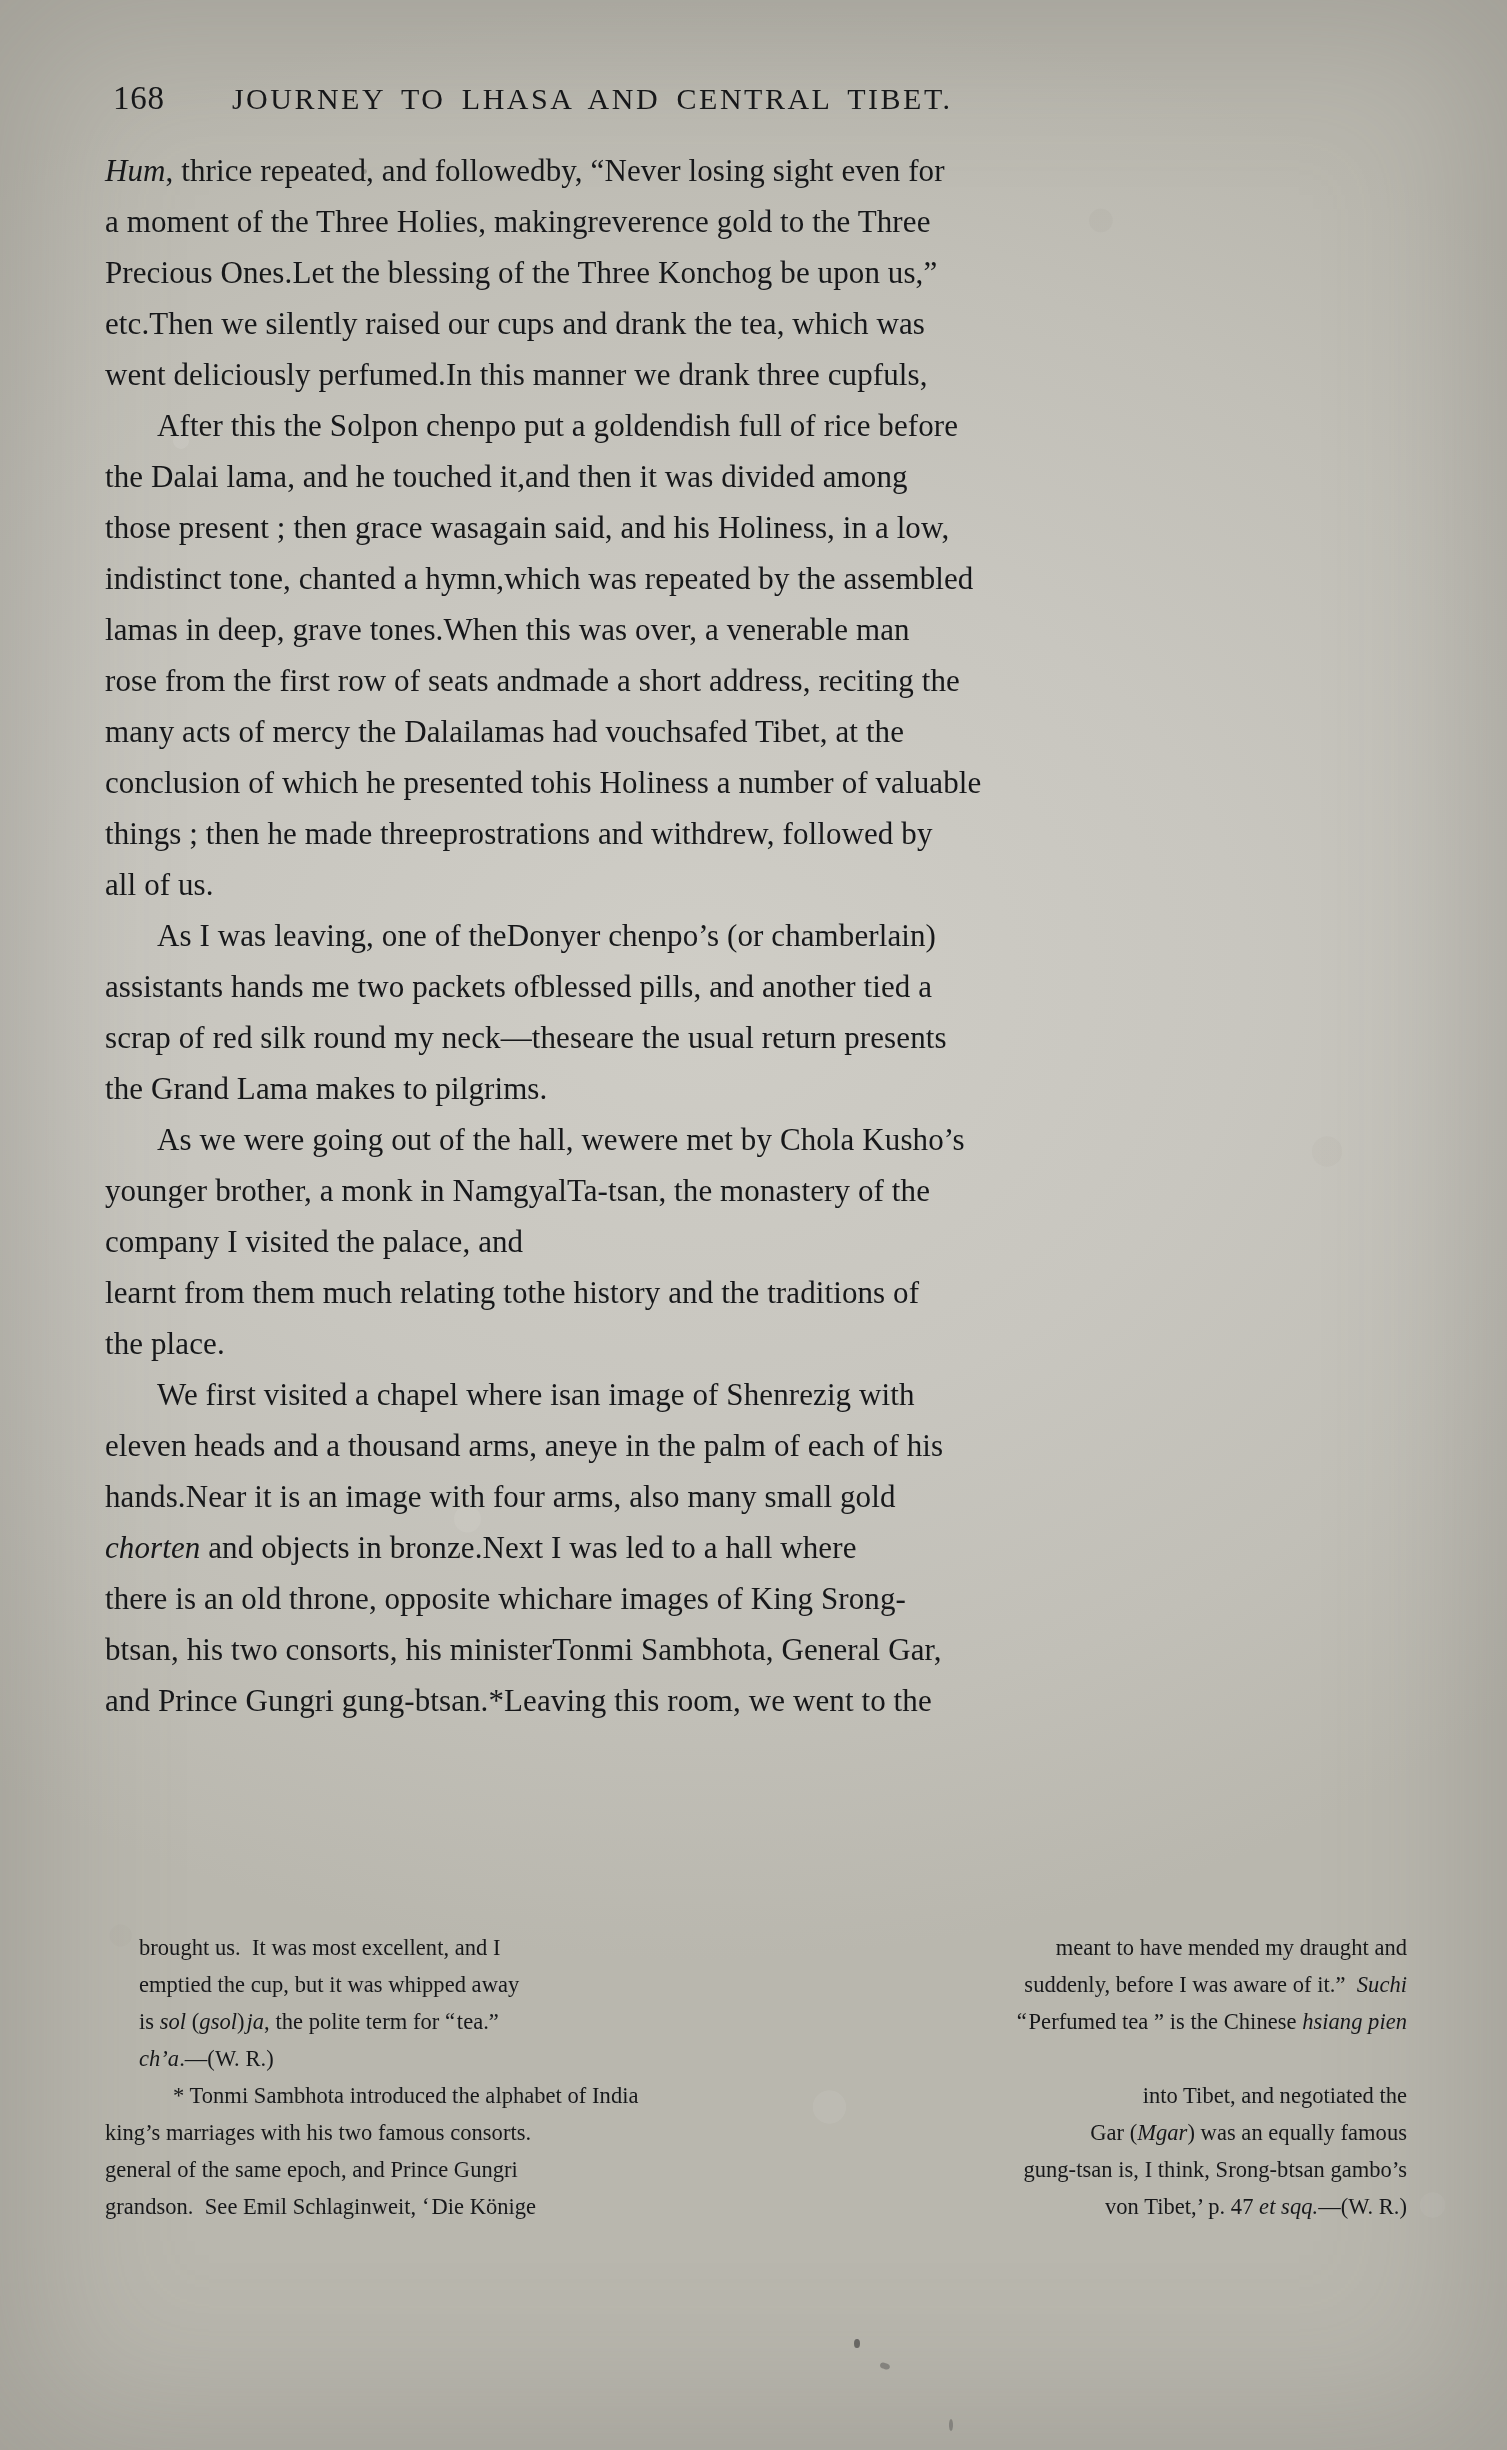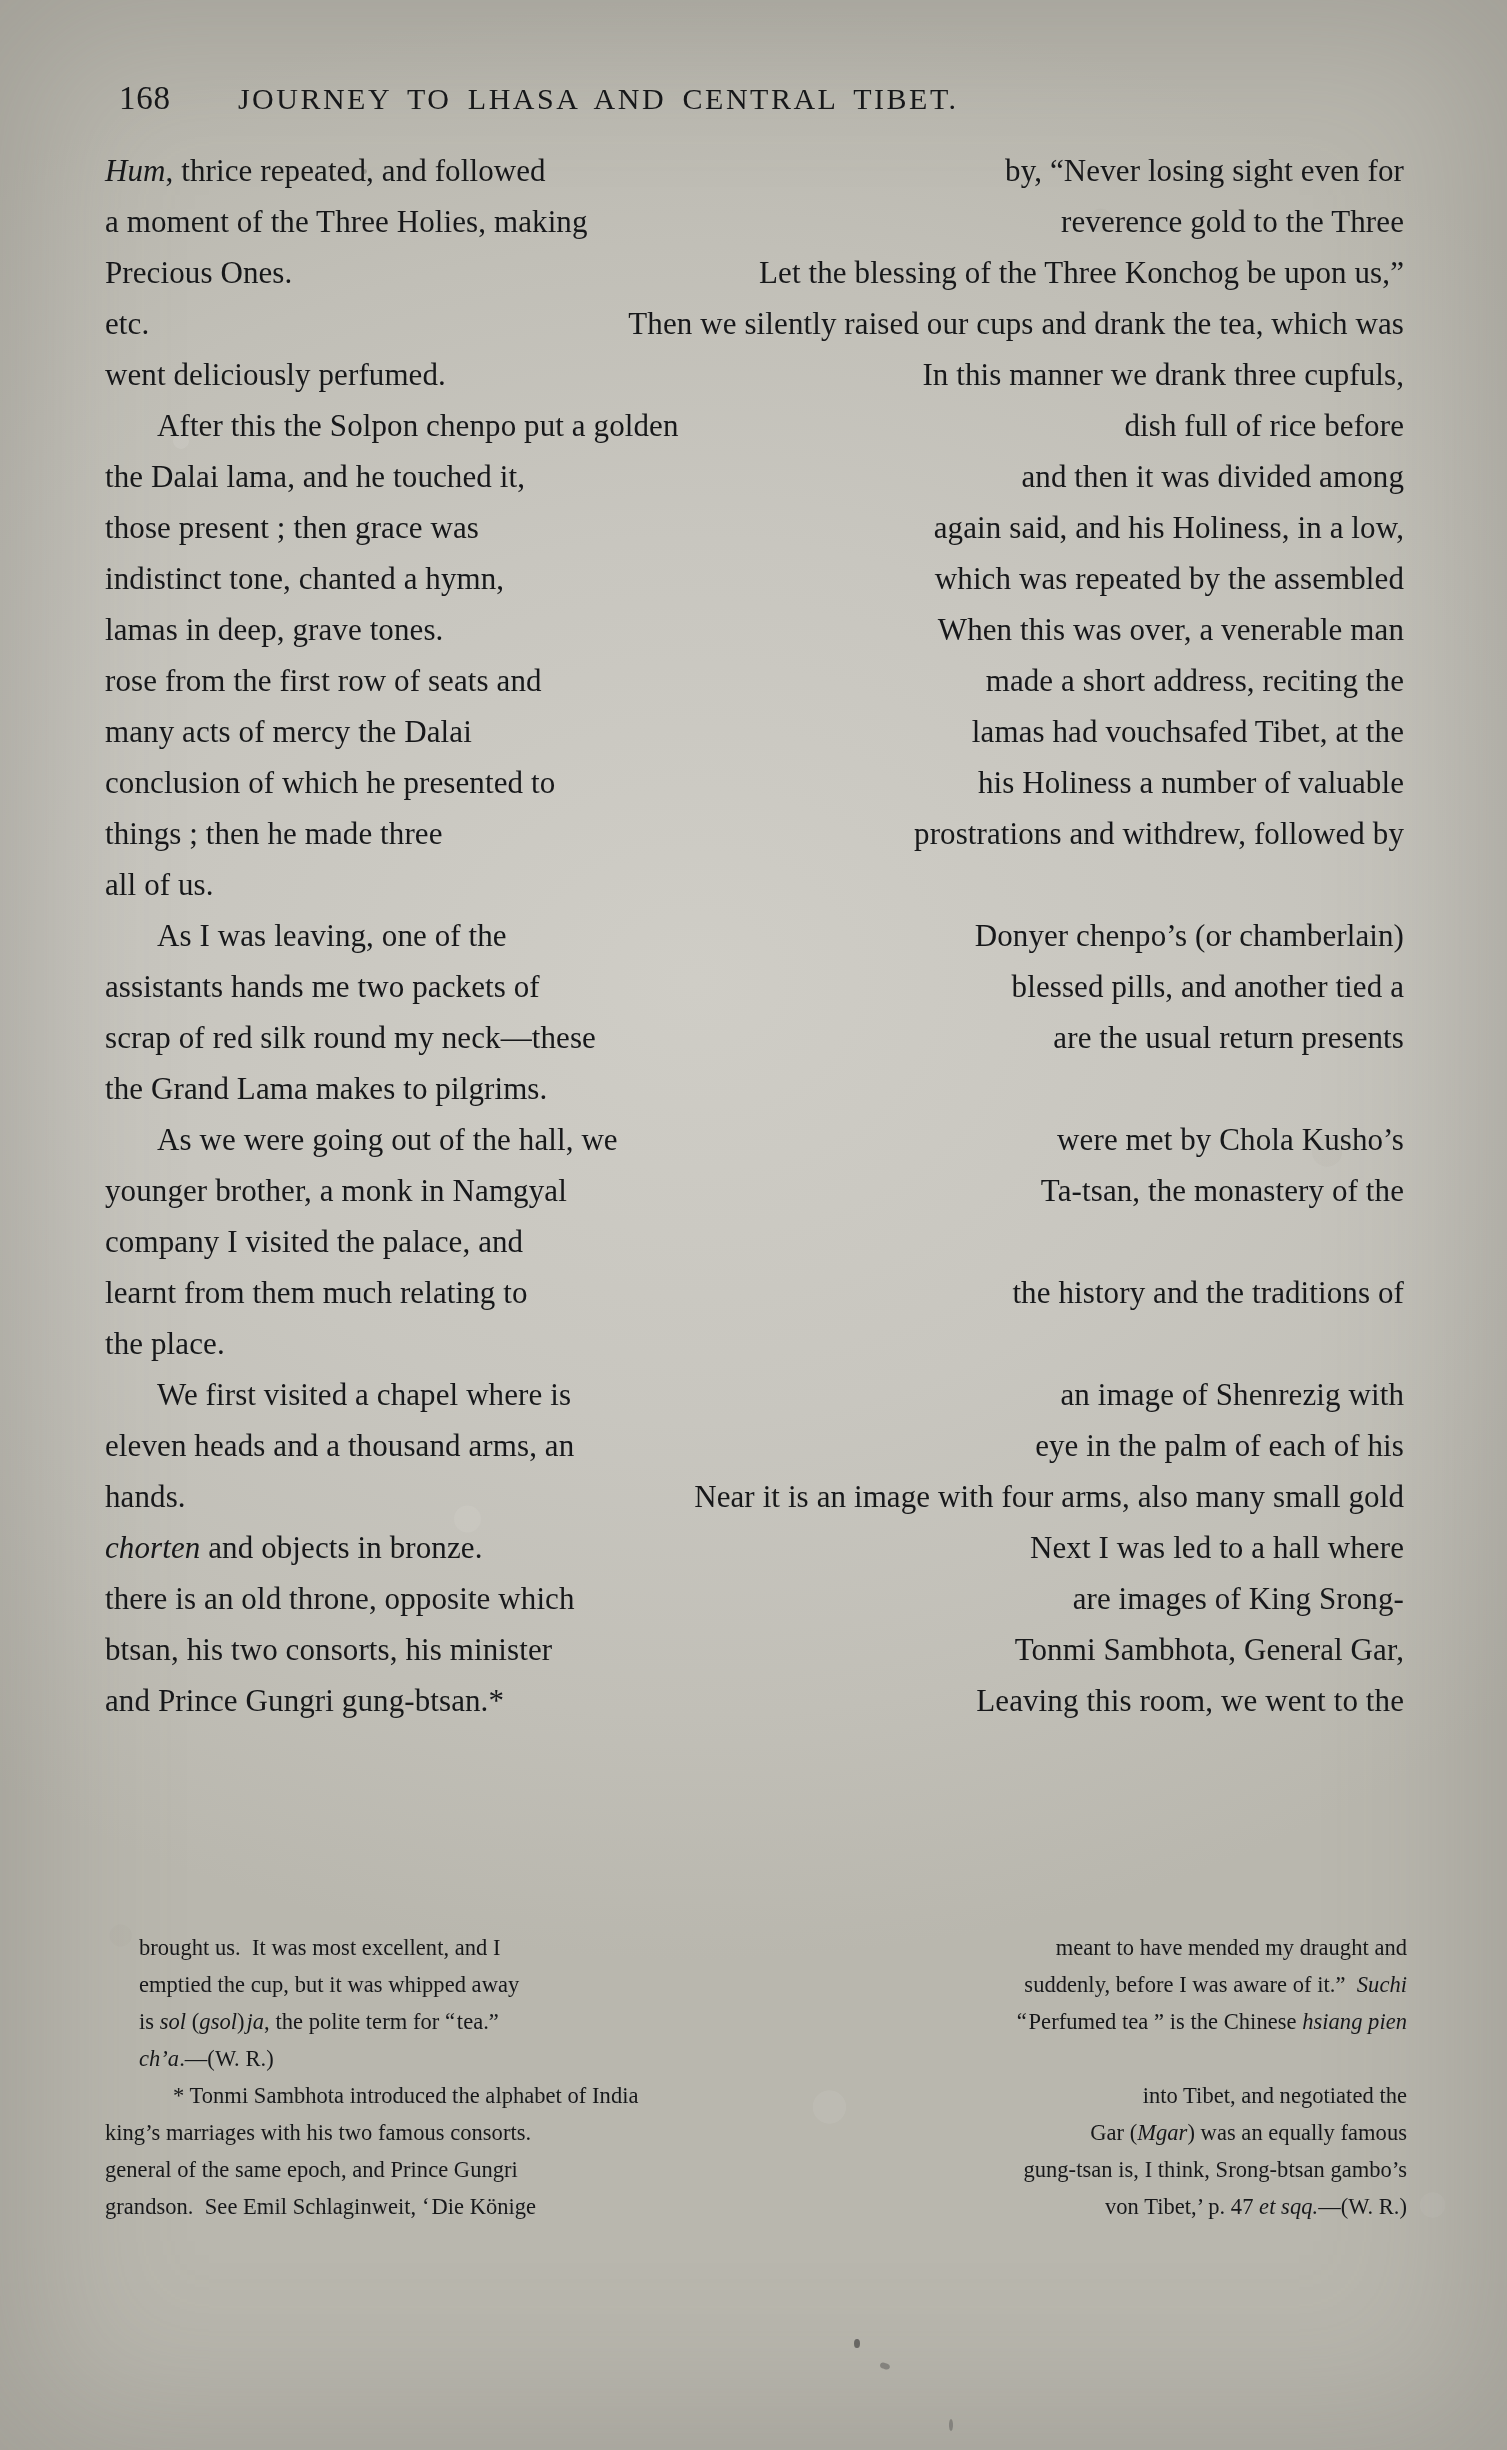--- a/index.html
+++ b/index.html
@@ -48,21 +48,21 @@
     left: 105px;
     top: 0;
     width: 1302px;
     height: 2450px;
   }
 
   
   .runhead {
     position: absolute;
     top: 80px;
-    left: 14px;
+    left: 8px;
     width: 100%;
     display: flex;
     align-items: baseline;
     white-space: nowrap;
   }
   .folio {
     font-size: 33px;
     letter-spacing: 0.8px;
     font-family: "Liberation Serif", "DejaVu Serif", serif;
   }
@@ -88,21 +88,20 @@
     margin: 0;
     letter-spacing: 0.1px;
   }
   .para .ln {
     display: block;
     white-space: nowrap;
   }
   
   .para .ln.j {
     display: flex;
-    justify-content: space-between;
   }
   .para .ln.j > span { white-space: pre; }
   .indent { display: inline-block; width: 52px; }
   i, .it { font-style: italic; }
   .footnotes {
     position: absolute;
     top: 1929px;
     left: 0;
     width: 1302px;
     font-size: 22.5px;

